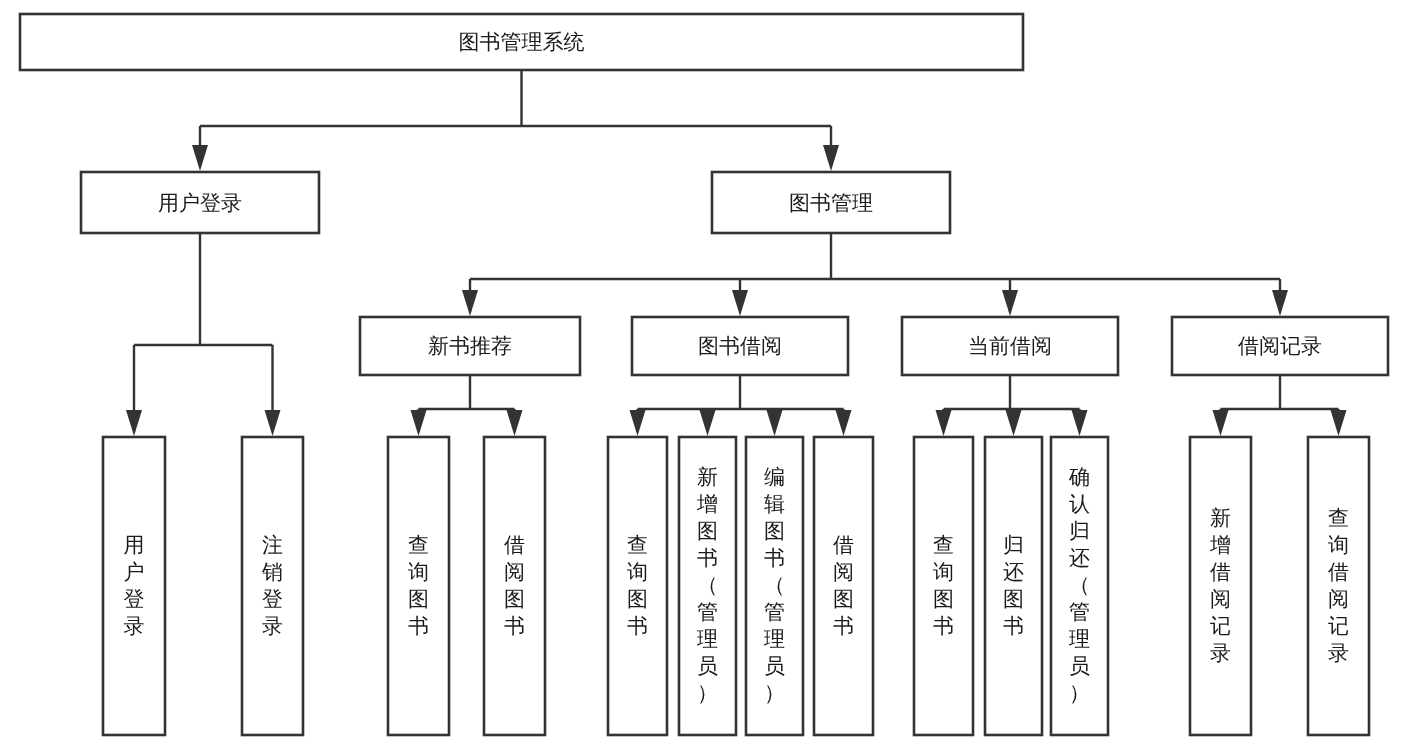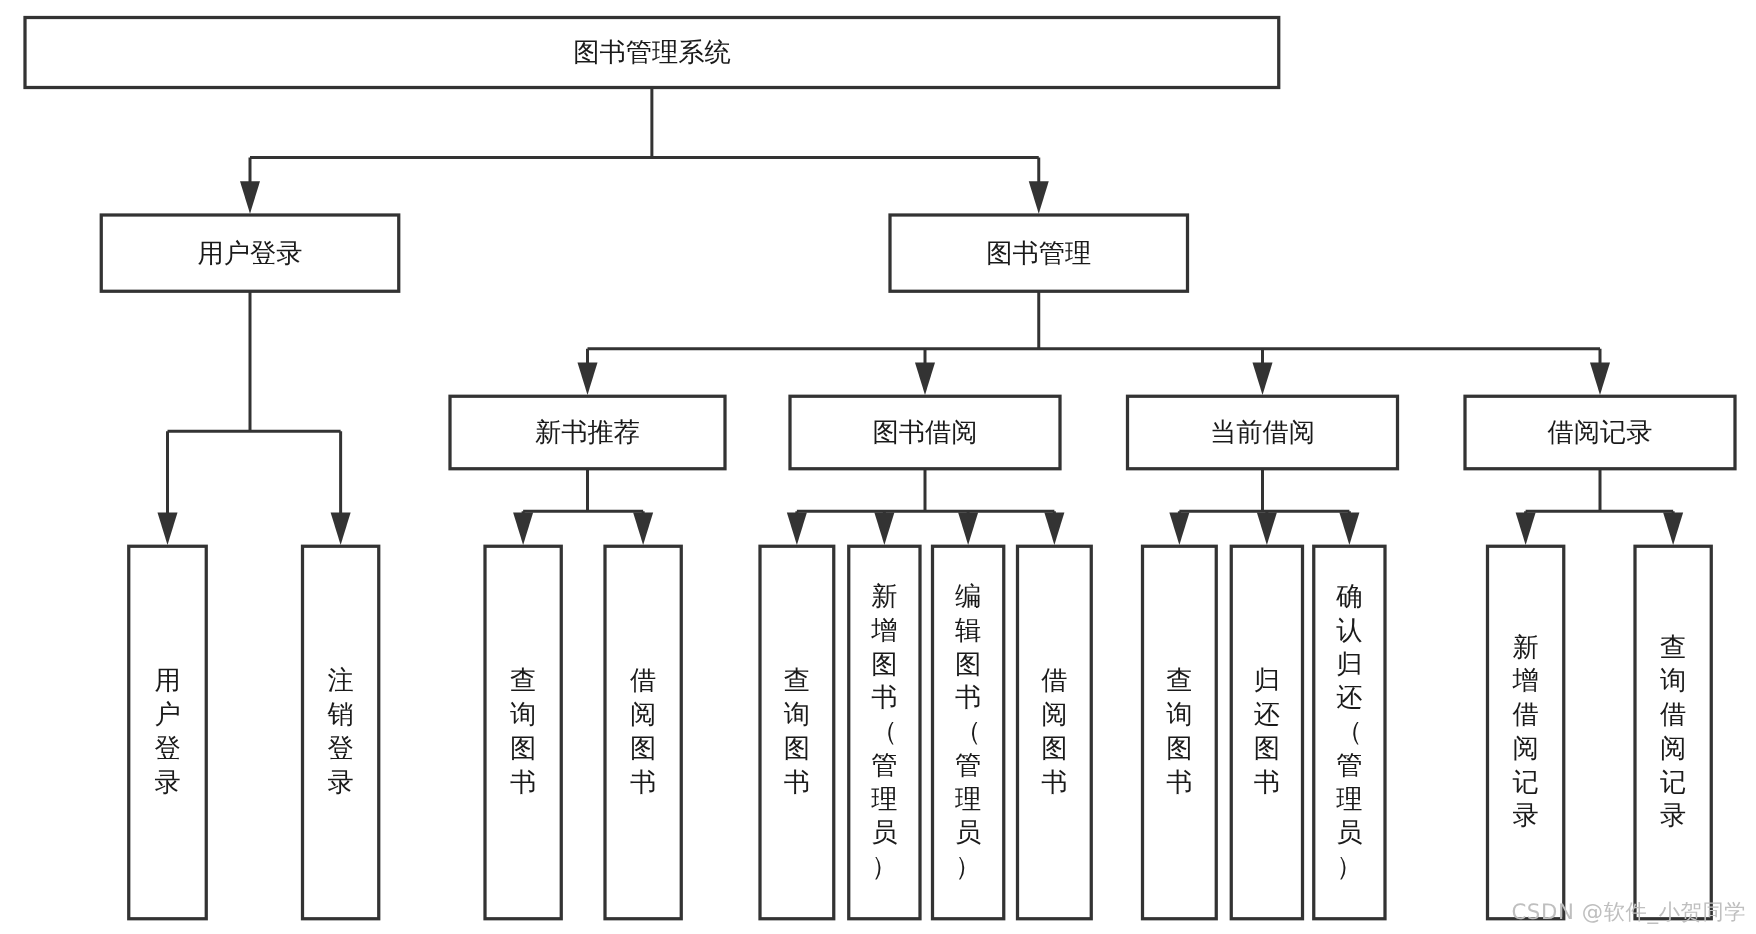--- a/index.html
+++ b/index.html
@@ -194,14 +194,13 @@
         <g>
           <rect class="node-box" x="1190" y="437" width="61" height="298"></rect>
           <text class="node-label-vert" x="1220.5" y="518.5" text-anchor="middle" dominant-baseline="middle"><tspan x="1220.5" dy="0">新</tspan><tspan x="1220.5" dy="27">增</tspan><tspan x="1220.5" dy="27">借</tspan><tspan x="1220.5" dy="27">阅</tspan><tspan x="1220.5" dy="27">记</tspan><tspan x="1220.5" dy="27">录</tspan></text>
         </g>
         <g>
           <rect class="node-box" x="1308" y="437" width="61" height="298"></rect>
           <text class="node-label-vert" x="1338.5" y="518.5" text-anchor="middle" dominant-baseline="middle"><tspan x="1338.5" dy="0">查</tspan><tspan x="1338.5" dy="27">询</tspan><tspan x="1338.5" dy="27">借</tspan><tspan x="1338.5" dy="27">阅</tspan><tspan x="1338.5" dy="27">记</tspan><tspan x="1338.5" dy="27">录</tspan></text>
         </g>
       </g>
   </svg>
-  <div class="watermark">CSDN @软件_小贺同学</div>
 </div>
 
 </body></html>

